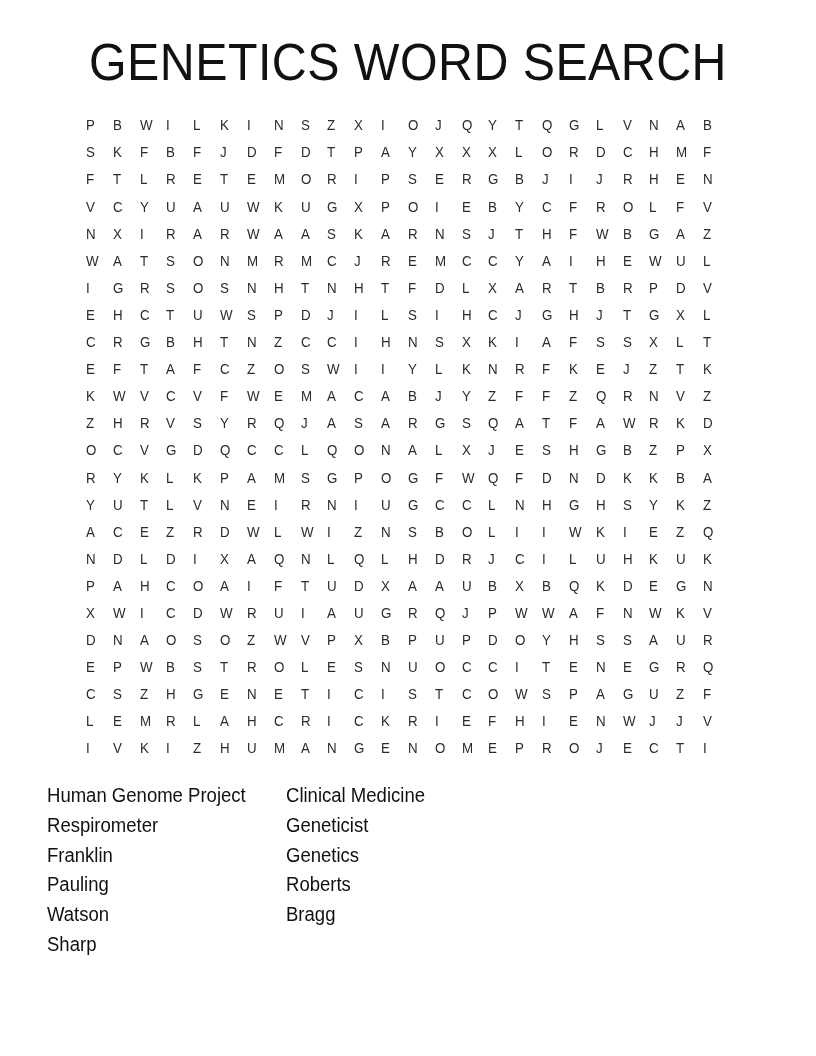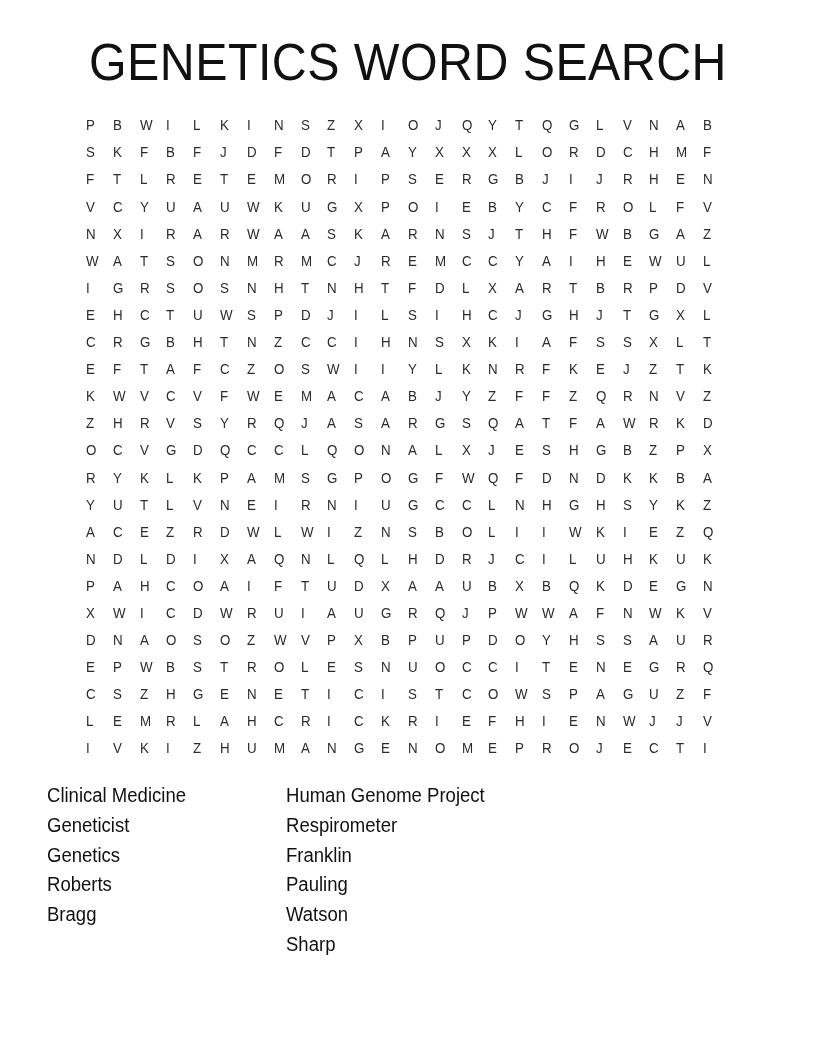--- a/index.html
+++ b/index.html
@@ -715,30 +715,30 @@
         <div class="grid-cell">O</div>
         <div class="grid-cell">J</div>
         <div class="grid-cell">E</div>
         <div class="grid-cell">C</div>
         <div class="grid-cell">T</div>
         <div class="grid-cell">I</div>
       </div>
     </div>
 
   <div class="wordlist">
-      <div class="word-col word-col-2">
-        <div class="word-item">Clinical Medicine</div>
-        <div class="word-item">Geneticist</div>
-        <div class="word-item">Genetics</div>
-        <div class="word-item">Roberts</div>
-        <div class="word-item">Bragg</div>
-      </div>
       <div class="word-col word-col-1">
         <div class="word-item">Human Genome Project</div>
         <div class="word-item">Respirometer</div>
         <div class="word-item">Franklin</div>
         <div class="word-item">Pauling</div>
         <div class="word-item">Watson</div>
         <div class="word-item">Sharp</div>
       </div>
+      <div class="word-col word-col-2">
+        <div class="word-item">Clinical Medicine</div>
+        <div class="word-item">Geneticist</div>
+        <div class="word-item">Genetics</div>
+        <div class="word-item">Roberts</div>
+        <div class="word-item">Bragg</div>
+      </div>
     </div>
 
 </div>
 
 </body></html>

